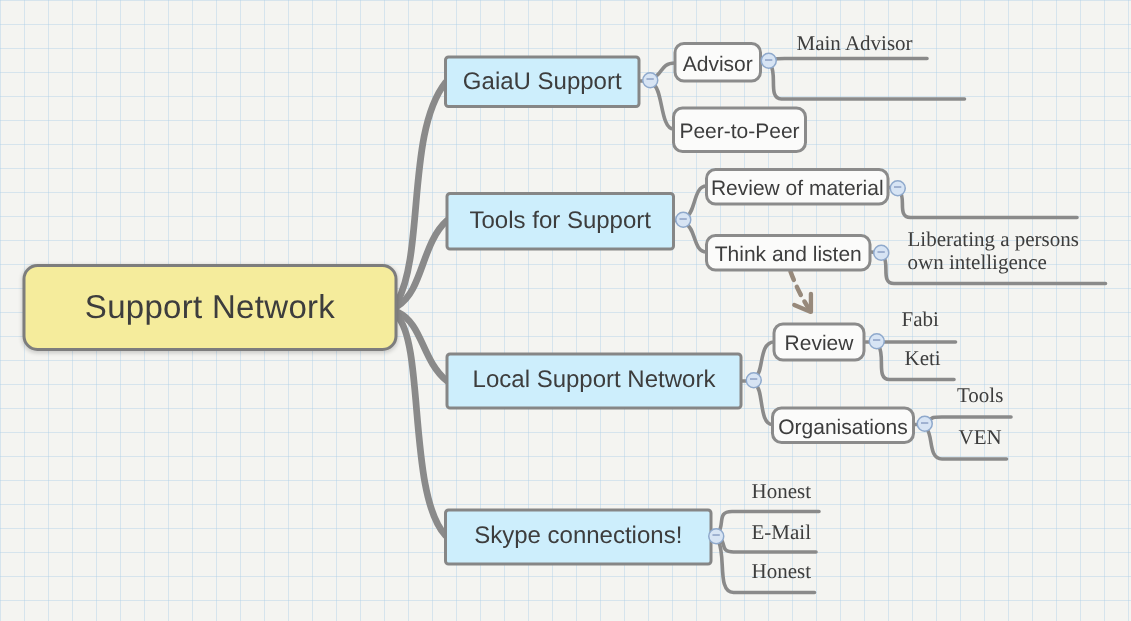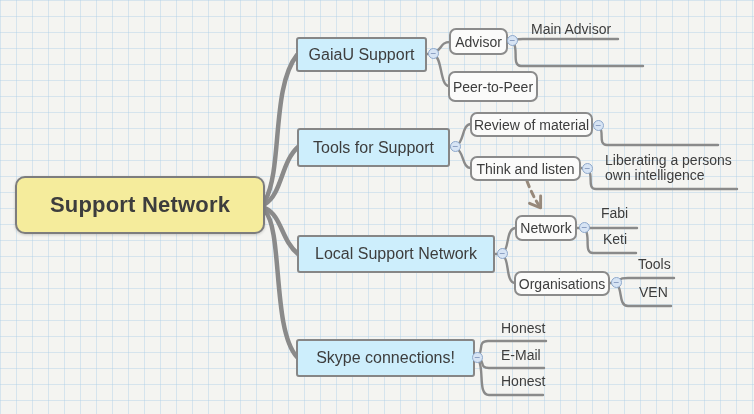--- a/index.html
+++ b/index.html
@@ -14,28 +14,28 @@
   }
   .wires{position:absolute;left:0;top:0;z-index:1;}
   .topic{
     position:absolute;box-sizing:border-box;z-index:2;
     display:flex;align-items:center;justify-content:center;
     border:2px solid #868686;color:#3d3d3d;white-space:nowrap;
     cursor:default;
   }
   .root{
     background:#f5ec9c;border-color:#7d7d7d;border-radius:10px;
-    font-size:22px;font-weight:bold;letter-spacing:0.2px;
+    font-size:22px;font-weight:normal;letter-spacing:0.2px;
     box-shadow:0 1px 3px rgba(0,0,0,0.18);
   }
   .branch{background:#cdeefc;border-radius:3px;font-size:16px;}
   .sub{background:#fbfbfa;border-color:#8b8b8b;border-radius:7px;font-size:14px;}
   .leaf{
     position:absolute;z-index:2;font-size:14px;line-height:15px;
-    color:#3d3d3d;white-space:nowrap;cursor:default;
+    color:#3d3d3d;white-space:nowrap;cursor:default;font-family:Liberation Serif, serif;
   }
   .leaf.wrap{white-space:normal;}
   .collapse{
     position:absolute;z-index:3;box-sizing:border-box;
     width:11px;height:11px;border-radius:50%;
     background:#d7e4f4;border:1px solid #8fa9cc;color:#7289b4;
     font-size:10px;line-height:8px;text-align:center;
     display:flex;align-items:center;justify-content:center;
     cursor:pointer;
   }
@@ -103,21 +103,21 @@
 
   <div class="topic branch" style="left:297px;top:128px;width:153px;height:39px">Tools for Support</div>
   <div class="topic branch" style="left:296px;top:37px;width:131px;height:35px">GaiaU Support</div>
   <div class="topic branch" style="left:297px;top:235px;width:198px;height:38px">Local Support Network</div>
   <div class="topic branch" style="left:296px;top:339px;width:179px;height:38px">Skype connections!</div>
 
   <div class="topic sub" style="left:448px;top:71px;width:90px;height:31px">Peer-to-Peer</div>
   <div class="topic sub" style="left:449px;top:28px;width:59px;height:27px">Advisor</div>
   <div class="topic sub" style="left:470px;top:112px;width:123px;height:25px">Review of material</div>
   <div class="topic sub" style="left:470px;top:156px;width:111px;height:25px">Think and listen</div>
-  <div class="topic sub" style="left:515px;top:215px;width:62px;height:26px">Network</div>
+  <div class="topic sub" style="left:515px;top:215px;width:62px;height:26px">Review</div>
   <div class="topic sub" style="left:514px;top:271px;width:96px;height:25px">Organisations</div>
 
   <div class="leaf" style="left:531px;top:22px">Main Advisor</div>
   <div class="leaf wrap" style="left:605px;top:153px;width:140px">Liberating a persons own intelligence</div>
   <div class="leaf" style="left:601px;top:206px">Fabi</div>
   <div class="leaf" style="left:603px;top:232px">Keti</div>
   <div class="leaf" style="left:638px;top:257px">Tools</div>
   <div class="leaf" style="left:639px;top:285px">VEN</div>
   <div class="leaf" style="left:501px;top:321px">Honest</div>
   <div class="leaf" style="left:501px;top:348px">E-Mail</div>

